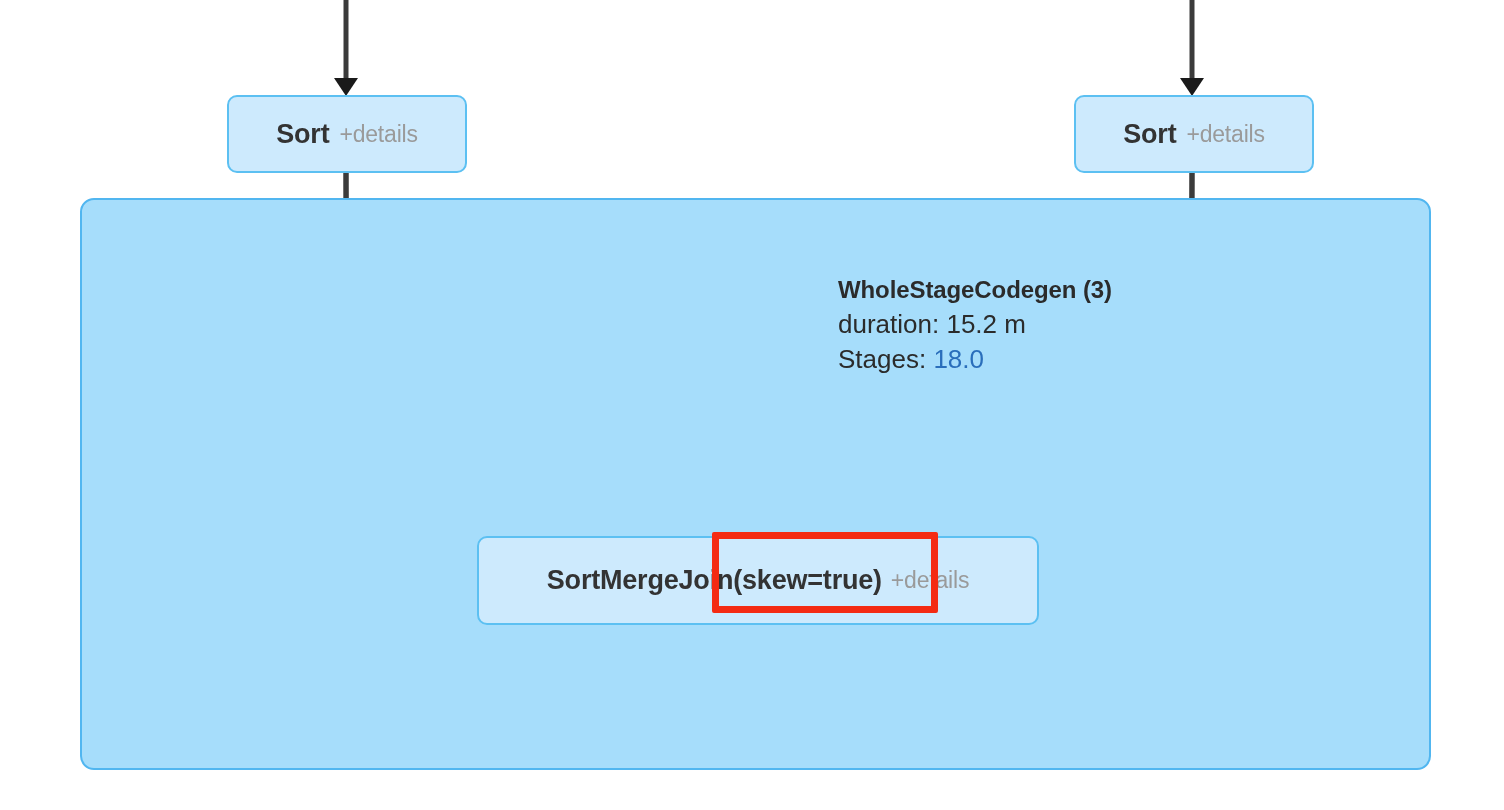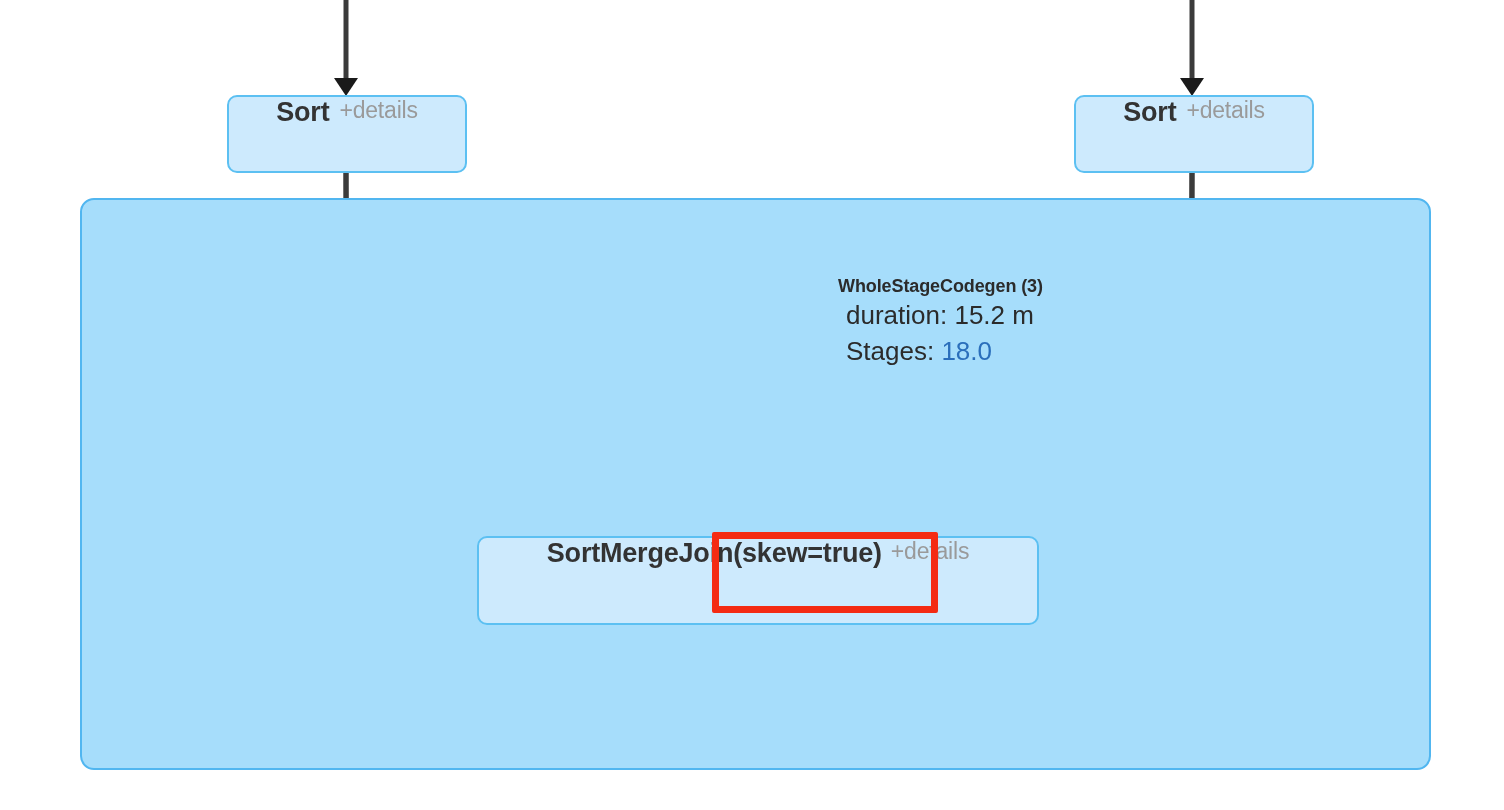--- a/index.html
+++ b/index.html
@@ -45,42 +45,41 @@
     left: 838px;
     top: 274px;
     width: 520px;
     line-height: 1.36;
     color: #2b2b2b;
     font-size: 26px;
     white-space: nowrap;
   }
   .cluster-label .title {
     font-weight: bold;
-    font-size: 18px;
+    font-size: 24px;
     letter-spacing: -0.1px;
   }
   .cluster-label .metric {
     font-size: 26px;
     color: #2b2b2b;
-    margin-left: 8px;
   }
   .cluster-label .stageval {
     color: #2a6ebb;
     text-align: center;
   }
 
   
   .node {
     position: absolute;
     background: #cdeafd;
     border: 2px solid #5cc0f2;
     border-radius: 10px;
     box-sizing: border-box;
     display: flex;
-    align-items: flex-start;
+    align-items: center;
     justify-content: center;
     white-space: nowrap;
   }
   .node .nodename {
     font-weight: bold;
     color: #333333;
     font-size: 27px;
     letter-spacing: -0.2px;
   }
   .node .details {

